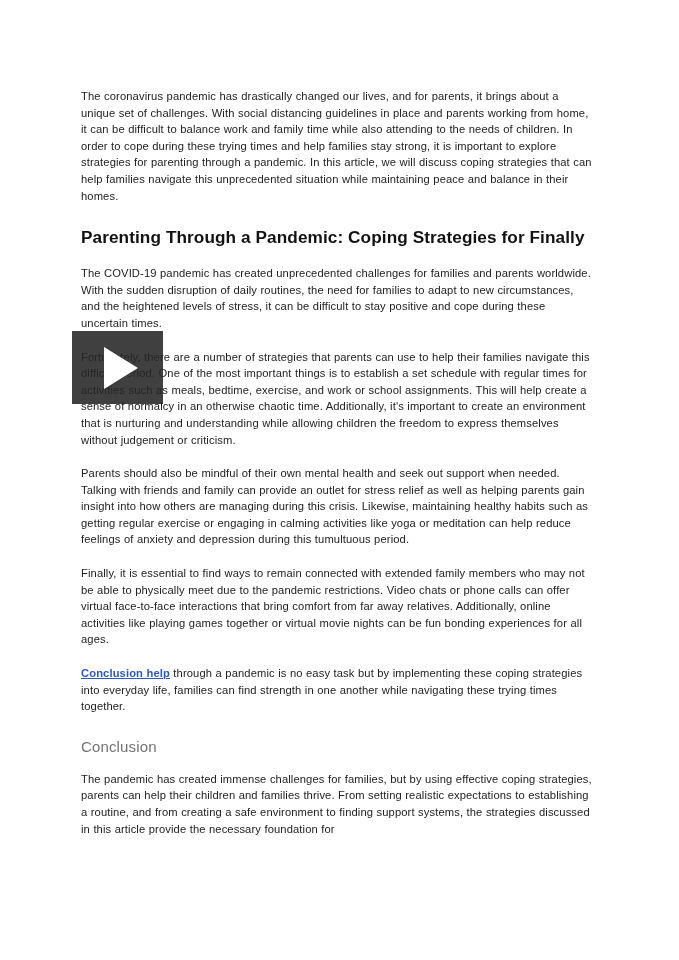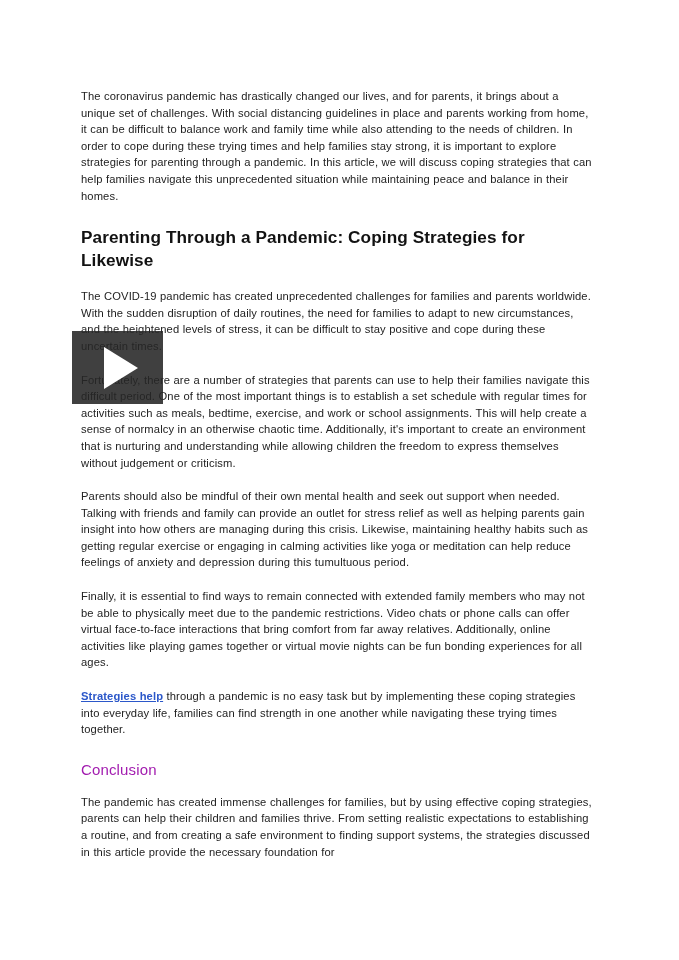--- a/index.html
+++ b/index.html
@@ -42,21 +42,21 @@
     line-height: 23px;
     font-weight: bold;
     color: #121212;
     letter-spacing: 0.005em;
   }
   h2.section-title {
     margin: 22px 0 14px 0;
     font-size: 15px;
     line-height: 20px;
     font-weight: normal;
-    color: #a21caf;
+    color: #737373;
     letter-spacing: 0.01em;
   }
   a.inline-link {
     color: #2b57c9;
     text-decoration: underline;
     font-weight: bold;
   }
   .video-overlay {
     position: absolute;
     left: 72px;
@@ -80,31 +80,31 @@
 </style>
 </head>
 <body>
 
 <div class="page">
 
   <div class="content">
 
     <p class="body-text">The coronavirus pandemic has drastically changed our lives, and for parents, it brings about a unique set of challenges. With social distancing guidelines in place and parents working from home, it can be difficult to balance work and family time while also attending to the needs of children. In order to cope during these trying times and help families stay strong, it is important to explore strategies for parenting through a pandemic. In this article, we will discuss coping strategies that can help families navigate this unprecedented situation while maintaining peace and balance in their homes.</p>
 
-    <h1 class="article-title">Parenting Through a Pandemic: Coping Strategies for Likewise</h1>
+    <h1 class="article-title">Parenting Through a Pandemic: Coping Strategies for Finally</h1>
 
     <p class="body-text">The COVID-19 pandemic has created unprecedented challenges for families and parents worldwide. With the sudden disruption of daily routines, the need for families to adapt to new circumstances, and the heightened levels of stress, it can be difficult to stay positive and cope during these uncertain times.</p>
 
     <p class="body-text">Fortunately, there are a number of strategies that parents can use to help their families navigate this difficult period. One of the most important things is to establish a set schedule with regular times for activities such as meals, bedtime, exercise, and work or school assignments. This will help create a sense of normalcy in an otherwise chaotic time. Additionally, it's important to create an environment that is nurturing and understanding while allowing children the freedom to express themselves without judgement or criticism.</p>
 
     <p class="body-text">Parents should also be mindful of their own mental health and seek out support when needed. Talking with friends and family can provide an outlet for stress relief as well as helping parents gain insight into how others are managing during this crisis. Likewise, maintaining healthy habits such as getting regular exercise or engaging in calming activities like yoga or meditation can help reduce feelings of anxiety and depression during this tumultuous period.</p>
 
     <p class="body-text">Finally, it is essential to find ways to remain connected with extended family members who may not be able to physically meet due to the pandemic restrictions. Video chats or phone calls can offer virtual face-to-face interactions that bring comfort from far away relatives. Additionally, online activities like playing games together or virtual movie nights can be fun bonding experiences for all ages.</p>
 
-    <p class="body-text"><a class="inline-link" href="#">Strategies help</a><span> through a pandemic is no easy task but by implementing these coping strategies into everyday life, families can find strength in one another while navigating these trying times together.</span></p>
+    <p class="body-text"><a class="inline-link" href="#">Conclusion help</a><span> through a pandemic is no easy task but by implementing these coping strategies into everyday life, families can find strength in one another while navigating these trying times together.</span></p>
 
     <h2 class="section-title">Conclusion</h2>
 
     <p class="body-text">The pandemic has created immense challenges for families, but by using effective coping strategies, parents can help their children and families thrive. From setting realistic expectations to establishing a routine, and from creating a safe environment to finding support systems, the strategies discussed in this article provide the necessary foundation for</p>
 
   </div>
 
   <div class="video-overlay">
     <div class="play-triangle"></div>
   </div>

